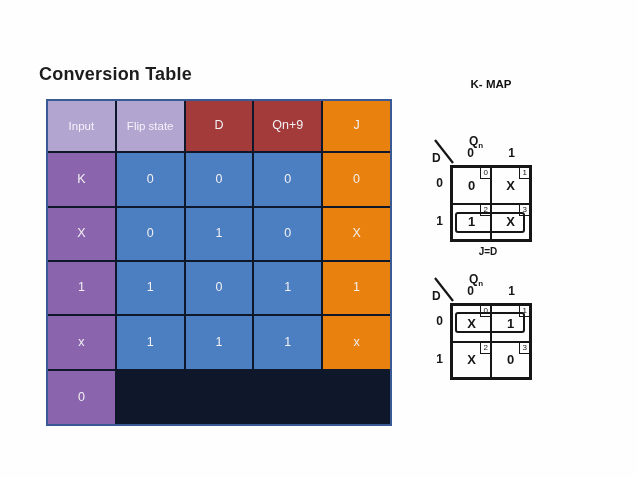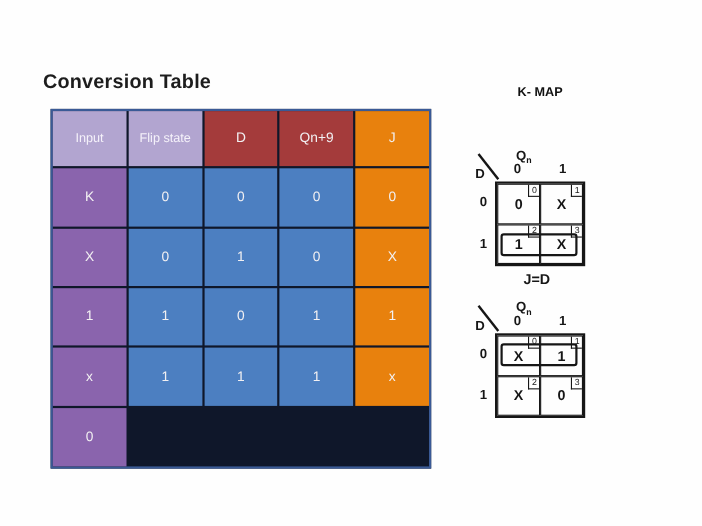--- a/index.html
+++ b/index.html
@@ -56,21 +56,21 @@
   .kval { font-size:13px; font-weight:600; }
   .kidx {
     position:absolute; top:0; right:0; font-size:8px; line-height:9px;
     padding:0 2px 1px 3px; border-left:1px solid #161616; border-bottom:1px solid #161616;
   }
   .kloop {
     position:absolute; left:23px; width:70px; height:21px;
     border:2px solid #161616; border-radius:3px;
   }
   .loop-row0 { top:39px; } .loop-row1 { top:77px; }
-  .keq { position:absolute; top:111px; left:0; width:100%; text-align:center; font-size:13px; font-weight:700; }
+  .keq { position:absolute; top:111px; left:0; width:100%; text-align:center; font-size:10px; font-weight:700; }
   .eqvar.over { text-decoration:overline; text-decoration-thickness:1.5px; }
 </style>
 </head>
 <body>
 
 <div class="stage">
 
   <div class="title">Conversion Table</div>
 
   <div class="ctable">

